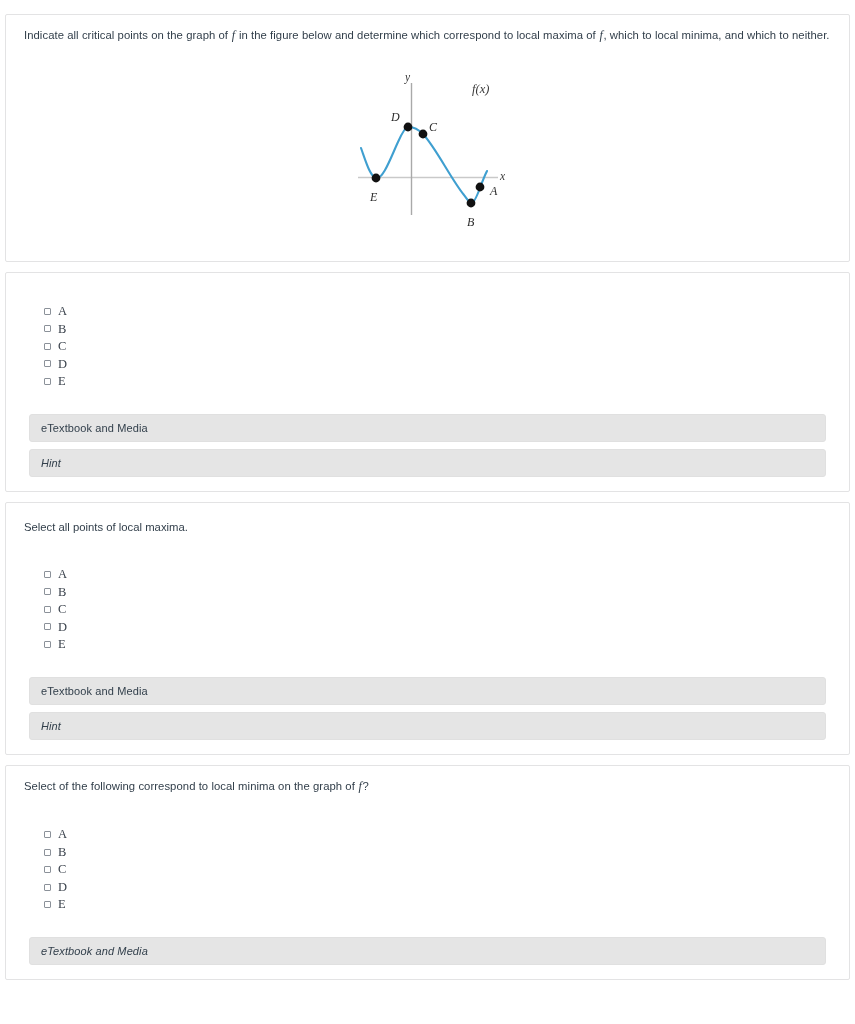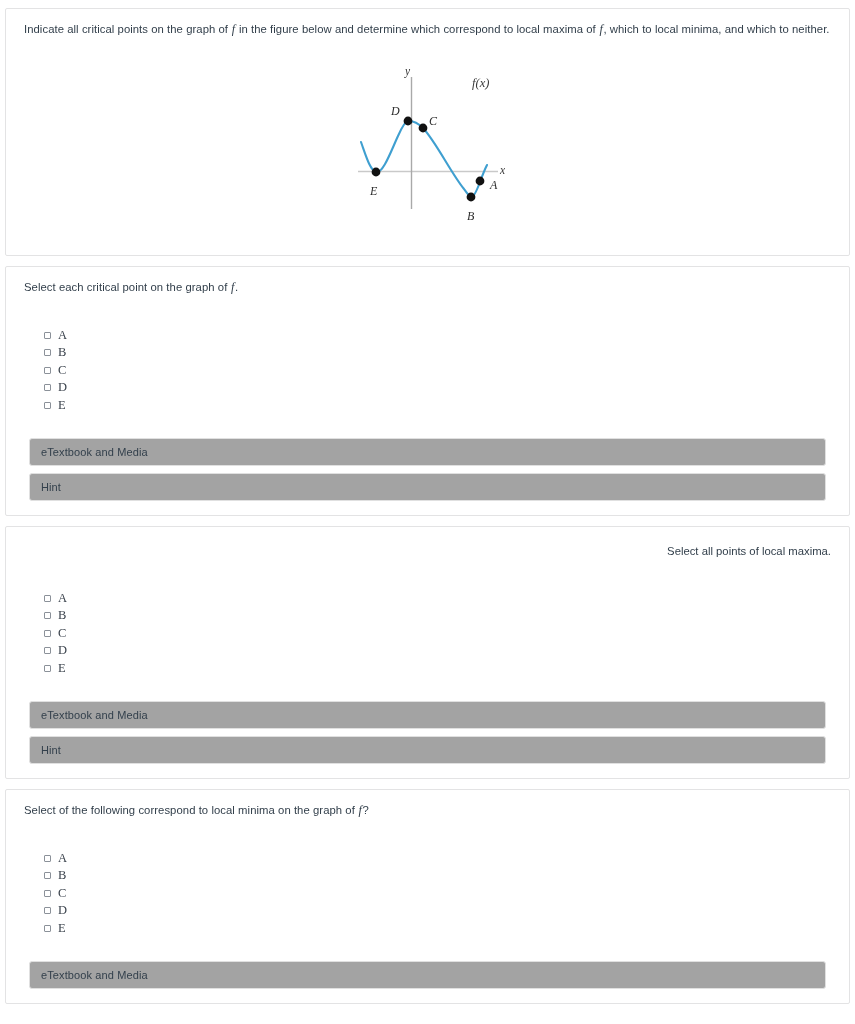--- a/index.html
+++ b/index.html
@@ -19,36 +19,35 @@
     position: relative;
   }
   .card {
     border: 1px solid #e3e3e4;
     background: #ffffff;
     margin: 0 5px 10px 5px;
     box-sizing: border-box;
     border-radius: 2px;
   }
   .card.first {
-    margin-top: 8px;
+    margin-top: 14px;
     margin-bottom: 10px;
   }
   .prompt {
     font-size: 11.3px;
     line-height: 1.45;
     color: #313e4a;
     padding: 12px 18px 0 18px;
     letter-spacing: 0.005em;
   }
   .sub-prompt {
     font-size: 11.3px;
     line-height: 1.45;
     color: #313e4a;
     padding: 16px 18px 0 18px;
-    text-align: right;
   }
   .mathvar {
     font-family: "Liberation Serif", serif;
     font-style: italic;
     font-size: 12.2px;
     padding: 0 0.5px;
   }
   .figure-wrap {
     padding: 14px 0 18px 0;
     display: flex;
@@ -82,33 +81,33 @@
     margin-left: 7px;
     line-height: 1;
   }
   .btn-area {
     padding: 6px 23px 14px 23px;
   }
   .wide-btn {
     display: block;
     width: 100%;
     box-sizing: border-box;
-    background: #a3a3a3;
+    background: #e5e5e5;
     border: 1px solid #e0e0e0;
     border-radius: 3px;
     text-align: left;
     font-family: "Liberation Sans", sans-serif;
     font-size: 11px;
     color: #33404c;
     padding: 7px 11px 7px 11px;
     margin-bottom: 7px;
     cursor: pointer;
     letter-spacing: 0.01em;
   }
-  .wide-btn:last-child { margin-bottom: 0; }
+  .wide-btn:last-child { margin-bottom: 0; font-style: italic; }
 </style>
 </head>
 <body>
 
 <div class="page">
 
   <div class="card first">
     <div class="prompt">
       <span>Indicate all critical points on the graph of</span>
       <span class="mathvar">f</span>
@@ -155,24 +154,20 @@
           <g>
             <circle cx="370" cy="159" r="4.4" fill="#111111"></circle>
             <text x="364" y="182" font-family="Liberation Serif, serif" font-style="italic" font-size="12" fill="#2c2c2c">E</text>
           </g>
         </svg>
       </div>
     </div>
   </div>
 
   <div class="card">
-    <div class="prompt">
-      <span>Select each critical point on the graph of</span>
-      <span class="mathvar">f</span><span>.</span>
-    </div>
     <div class="choices">
       <div class="choice-row">
         <span class="cb"></span>
         <span class="choice-label">A</span>
       </div>
       <div class="choice-row">
         <span class="cb"></span>
         <span class="choice-label">B</span>
       </div>
       <div class="choice-row">

